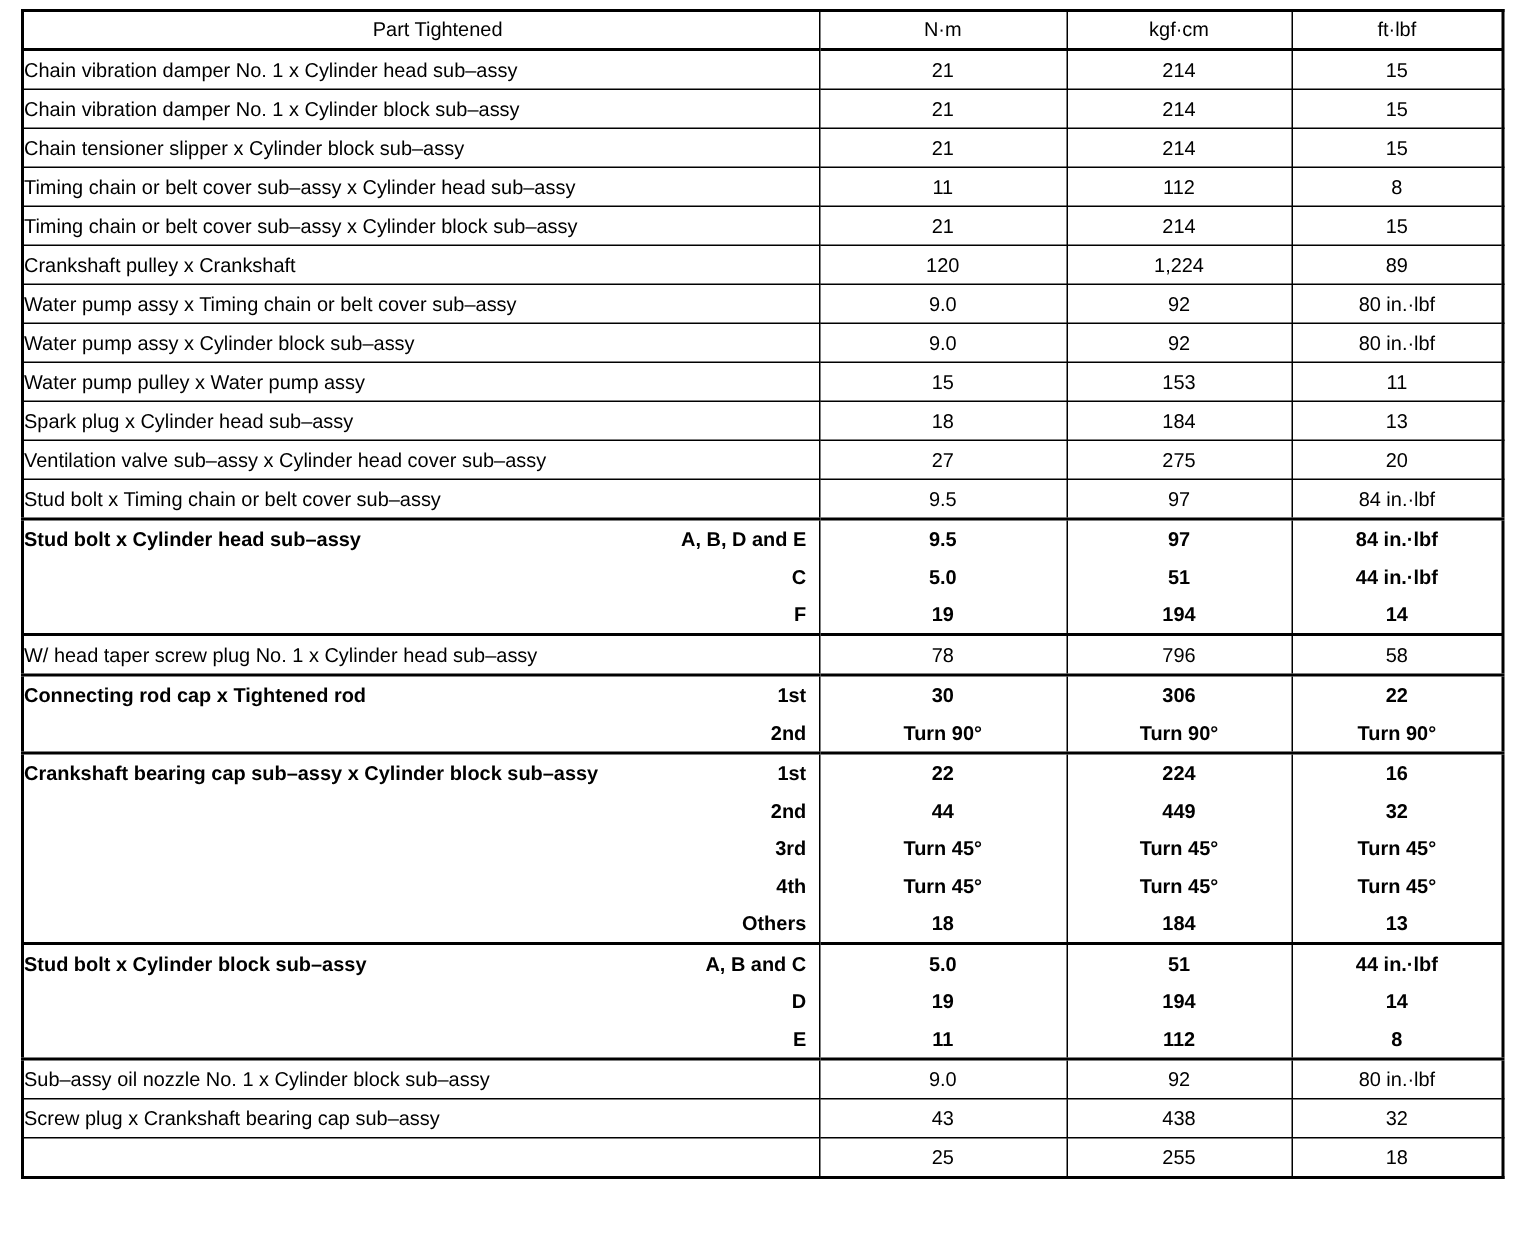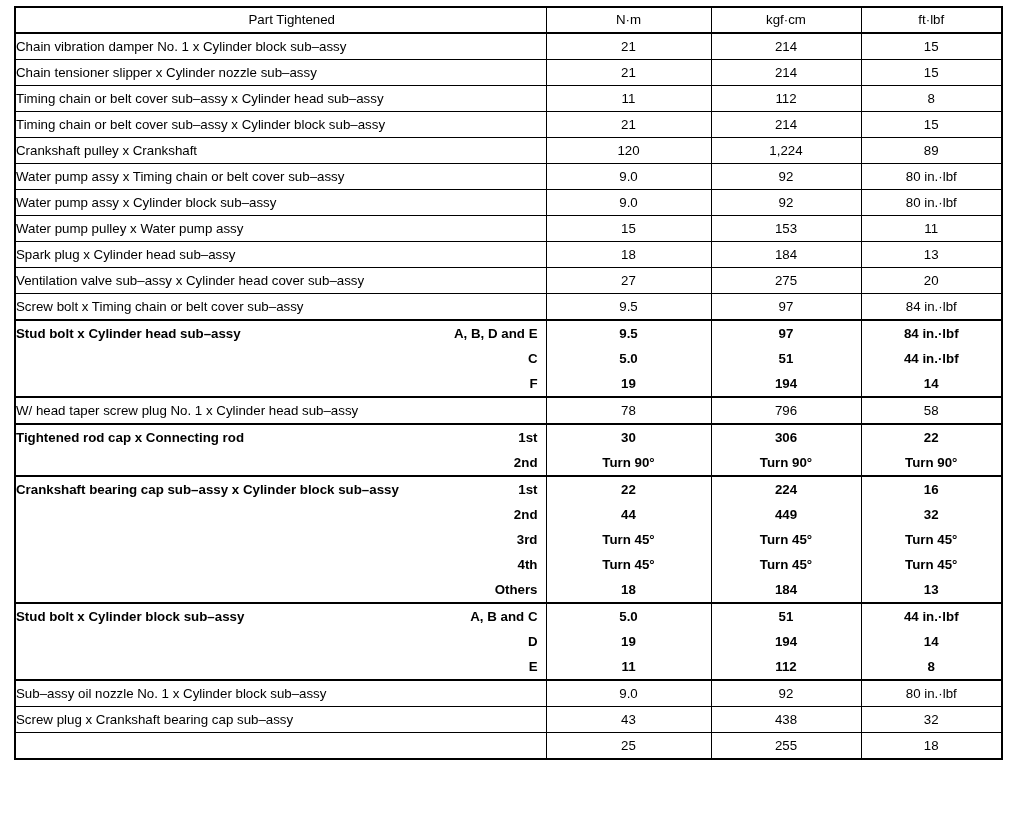--- a/index.html
+++ b/index.html
@@ -132,27 +132,33 @@
     <thead>
       <tr class="head">
         <th class="part" style="text-align:center;padding-left:22px;">Part Tightened</th>
         <th class="val">N·m</th>
         <th class="val">kgf·cm</th>
         <th class="val">ft·lbf</th>
       </tr>
     </thead>
     <tbody id="torque-body">
         <tr class="row">
+          <td class="part"><span>Chain vibration damper No. 1 x Cylinder head sub–assy</span></td>
+          <td class="val">21</td>
+          <td class="val">214</td>
+          <td class="val">15</td>
+        </tr>
+        <tr class="row">
           <td class="part"><span>Chain vibration damper No. 1 x Cylinder block sub–assy</span></td>
           <td class="val">21</td>
           <td class="val">214</td>
           <td class="val">15</td>
         </tr>
         <tr class="row">
-          <td class="part"><span>Chain tensioner slipper x Cylinder nozzle sub–assy</span></td>
+          <td class="part"><span>Chain tensioner slipper x Cylinder block sub–assy</span></td>
           <td class="val">21</td>
           <td class="val">214</td>
           <td class="val">15</td>
         </tr>
         <tr class="row">
           <td class="part"><span>Timing chain or belt cover sub–assy x Cylinder head sub–assy</span></td>
           <td class="val">11</td>
           <td class="val">112</td>
           <td class="val">8</td>
         </tr>
@@ -192,21 +198,21 @@
           <td class="val">184</td>
           <td class="val">13</td>
         </tr>
         <tr class="row">
           <td class="part"><span>Ventilation valve sub–assy x Cylinder head cover sub–assy</span></td>
           <td class="val">27</td>
           <td class="val">275</td>
           <td class="val">20</td>
         </tr>
         <tr class="row">
-          <td class="part"><span>Screw bolt x Timing chain or belt cover sub–assy</span></td>
+          <td class="part"><span>Stud bolt x Timing chain or belt cover sub–assy</span></td>
           <td class="val">9.5</td>
           <td class="val">97</td>
           <td class="val">84 in.·lbf</td>
         </tr>
         <tr class="row grp group-start group-end">
           <td class="grp-part">
             <span class="title">Stud bolt x Cylinder head sub–assy</span>
             <span class="steps">
               <span class="line">A, B, D and E</span>
               <span class="line">C</span>
@@ -240,21 +246,21 @@
           </td>
         </tr>
         <tr class="row">
           <td class="part"><span>W/ head taper screw plug No. 1 x Cylinder head sub–assy</span></td>
           <td class="val">78</td>
           <td class="val">796</td>
           <td class="val">58</td>
         </tr>
         <tr class="row grp group-start group-end">
           <td class="grp-part">
-            <span class="title">Tightened rod cap x Connecting rod</span>
+            <span class="title">Connecting rod cap x Tightened rod</span>
             <span class="steps">
               <span class="line">1st</span>
               <span class="line">2nd</span>
             </span>
             <span class="stack">
               <span class="line">&nbsp;</span>
             </span>
           </td>
           <td class="val">
             <span class="stack">

